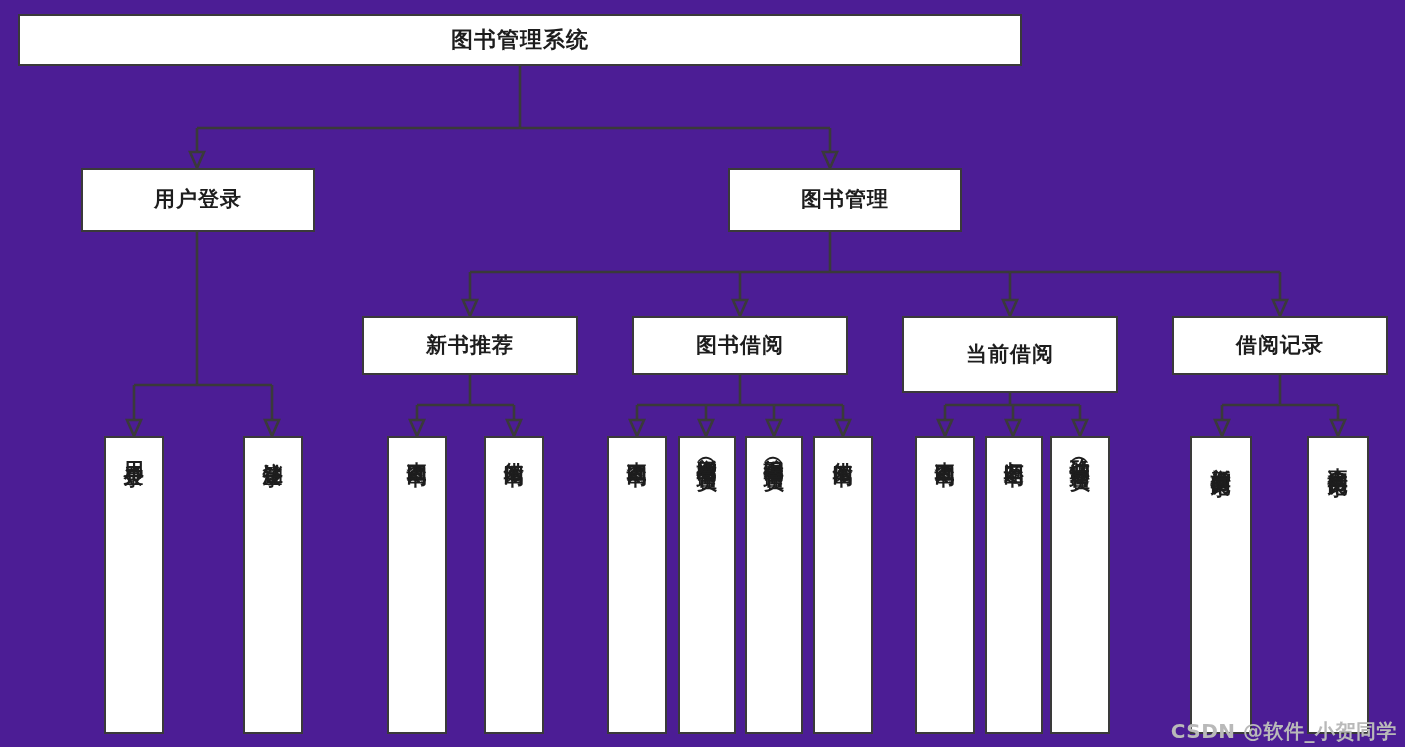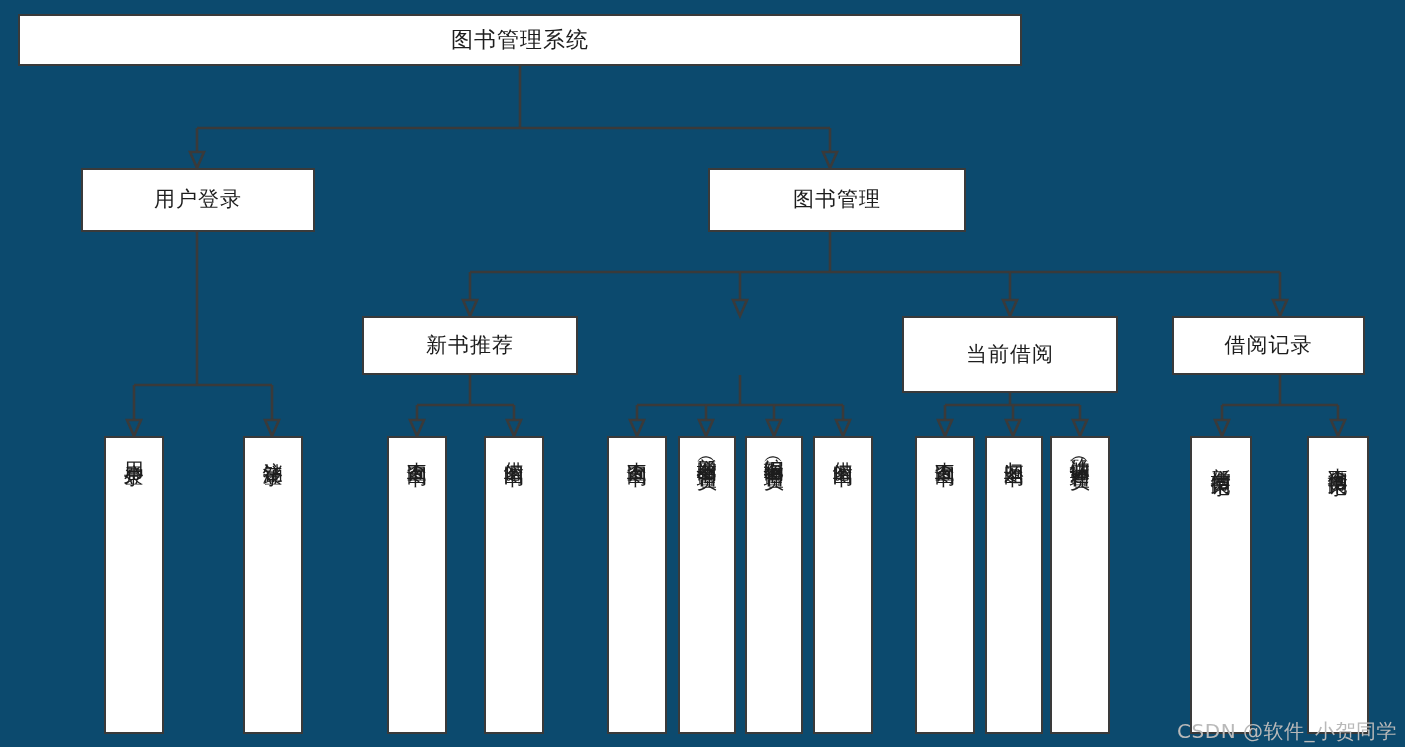--- a/index.html
+++ b/index.html
@@ -5,22 +5,23 @@
 <style>
   html,body{margin:0;padding:0;background:#ffffff;}
   body{
     font-family:"DejaVu Sans","Liberation Sans",sans-serif;
     -webkit-font-smoothing:antialiased;
   }
   #canvas{
     position:relative;
     width:1405px;
     height:747px;
-    background:#0c4a6e;
+    background:#4c1d95;
     overflow:hidden;
+    font-weight:bold;
   }
   
   .node{
     position:absolute;
     box-sizing:border-box;
     background:#ffffff;
     border:2px solid #3a3a3a;
     display:flex;
     align-items:center;
     justify-content:center;
@@ -147,31 +148,34 @@
     <path d="M1331,420 L1338,436 L1345,420 z" stroke="none" fill="#3a3a3a"></path>
   </svg>
 
   <div class="node h-node root" style="left:18px;top:14px;width:1004px;height:52px;">
     <span>图书管理系统</span>
   </div>
 
   <div class="node h-node" style="left:81px;top:168px;width:234px;height:64px;">
     <span>用户登录</span>
   </div>
-  <div class="node h-node" style="left:708px;top:168px;width:258px;height:64px;justify-content:center;">
+  <div class="node h-node" style="left:728px;top:168px;width:234px;height:64px;justify-content:center;">
     <span>图书管理</span>
   </div>
 
   <div class="node h-node" style="left:362px;top:316px;width:216px;height:59px;">
     <span>新书推荐</span>
   </div>
+  <div class="node h-node" style="left:632px;top:316px;width:216px;height:59px;">
+    <span>图书借阅</span>
+  </div>
   <div class="node h-node" style="left:902px;top:316px;width:216px;height:77px;">
     <span>当前借阅</span>
   </div>
-  <div class="node h-node" style="left:1172px;top:316px;width:193px;height:59px;">
+  <div class="node h-node" style="left:1172px;top:316px;width:216px;height:59px;">
     <span>借阅记录</span>
   </div>
 
   <div class="node v-node" style="left:104px;top:436px;width:60px;height:298px;">
     <span class="v-text">用户登录</span>
   </div>
   <div class="node v-node" style="left:243px;top:436px;width:60px;height:298px;">
     <span class="v-text">注销登录</span>
   </div>
 

